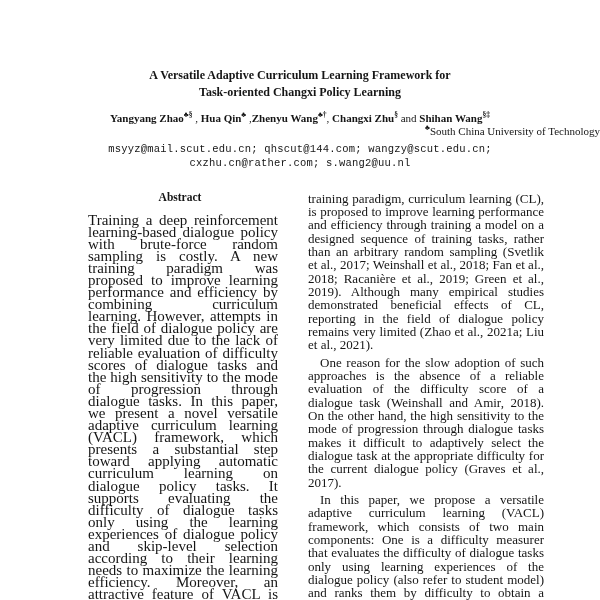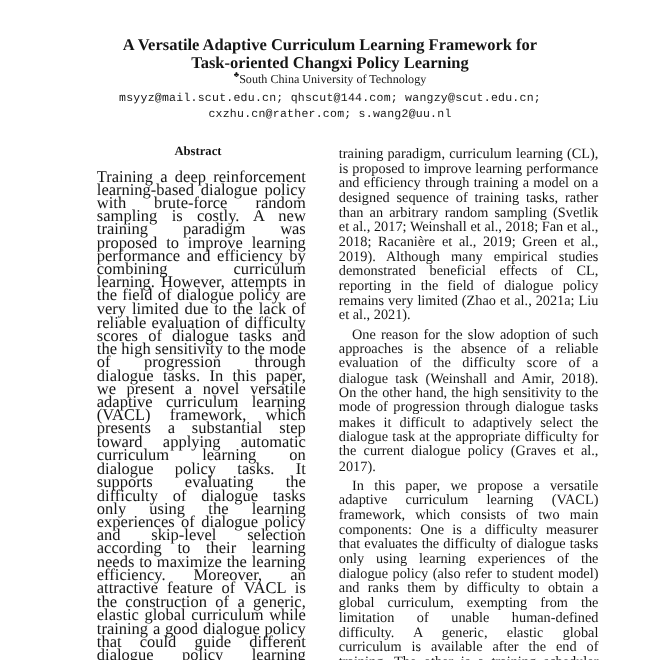--- a/index.html
+++ b/index.html
@@ -8,41 +8,41 @@
     position: relative;
     width: 600px;
     height: 600px;
     margin: 0 auto;
     background: #ffffff;
     color: #151515;
     font-family: "Liberation Serif", "DejaVu Serif", serif;
     overflow: hidden;
   }
   .title-block {
-    padding-top: 33px;
+    padding-top: 67px;
     text-align: center;
     font-weight: bold;
-    font-size: 15px;
+    font-size: 12px;
     line-height: 16.5px;
   }
   .authors {
     margin-top: 11px;
     text-align: center;
     font-size: 11px;
     line-height: 14px;
   }
   .authors .author-name { font-weight: bold; }
   .authors sup, .affiliations sup {
     font-size: 7.5px;
     vertical-align: super;
     line-height: 0;
     font-weight: bold;
   }
   .affiliations {
-    text-align: center;
+    text-align: right;
     font-size: 11px;
     line-height: 13.5px;
   }
   .emails {
     margin-top: 3px;
     text-align: center;
     font-family: "Liberation Mono", "DejaVu Sans Mono", monospace;
     font-size: 10.5px;
     line-height: 14.5px;
     letter-spacing: 0.2px;
@@ -89,20 +89,21 @@
 </head>
 <body>
 
 <div class="page">
 
   <div class="title-block">
     <div>A Versatile Adaptive Curriculum Learning Framework for</div>
     <div>Task-oriented Changxi Policy Learning</div>
   </div>
 
+  <div class="authors" id="authors-line"><span class="author-name">Yangyang Zhao<sup>♣§</sup></span> , <span class="author-name">Hua Qin<sup>♣</sup></span> ,<span class="author-name">Zhenyu Wang<sup>♣†</sup></span>, <span class="author-name">Changxi Zhu<sup>§</sup></span> and <span class="author-name">Shihan Wang<sup>§‡</sup></span></div>
 
   <div class="affiliations" id="affiliations">
       <div><sup>♣</sup>South China University of Technology</div>
     </div>
 
   <div class="emails">
     <div>msyyz@mail.scut.edu.cn; qhscut@144.com; wangzy@scut.edu.cn;</div>
     <div>cxzhu.cn@rather.com; s.wang2@uu.nl</div>
   </div>
 

